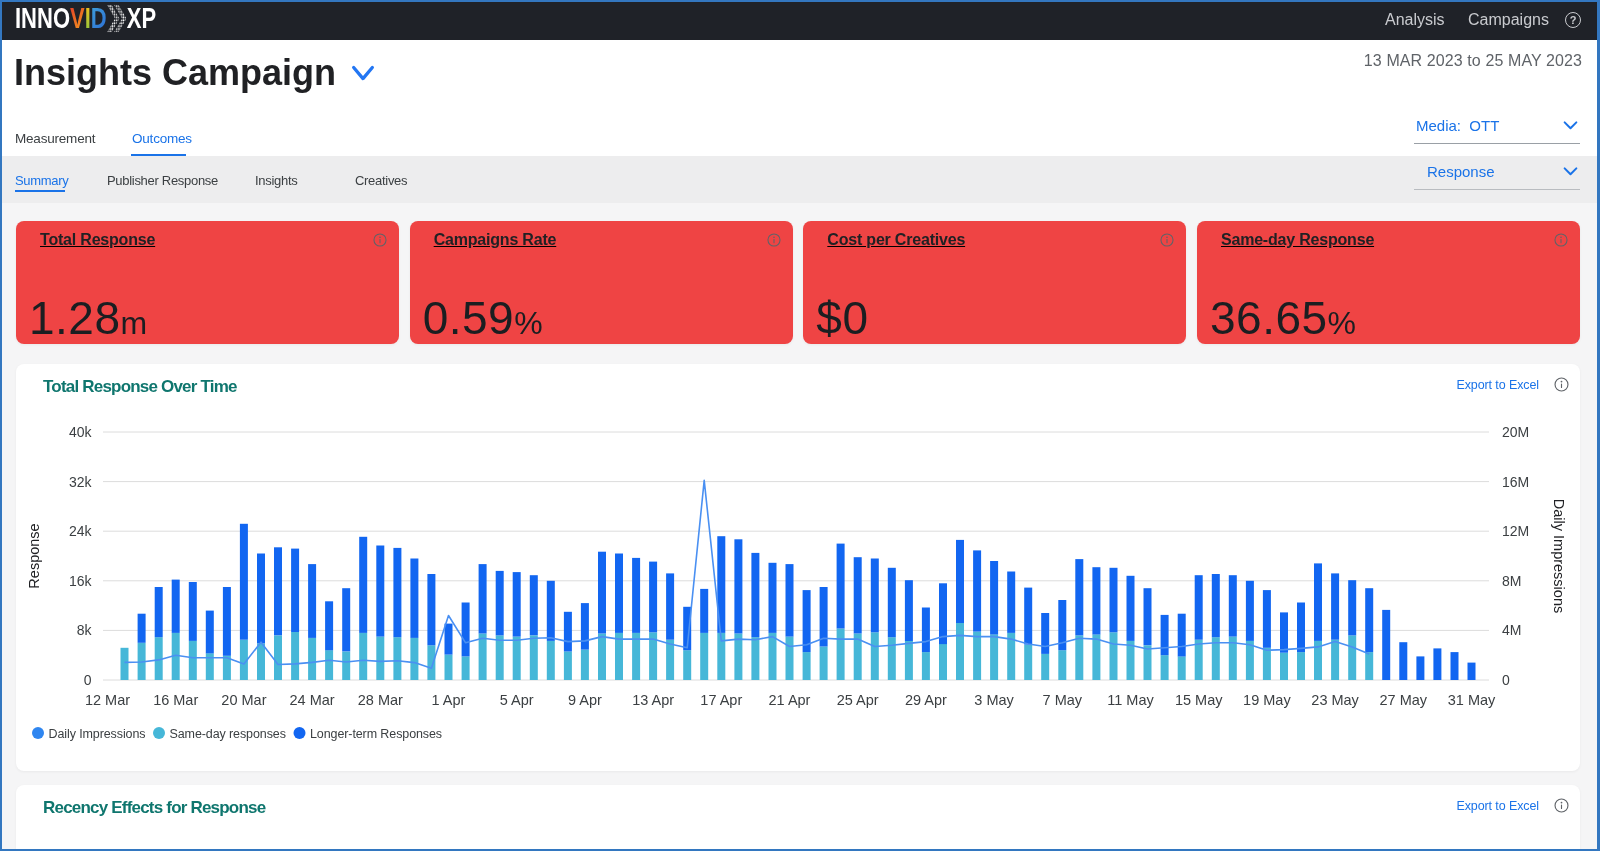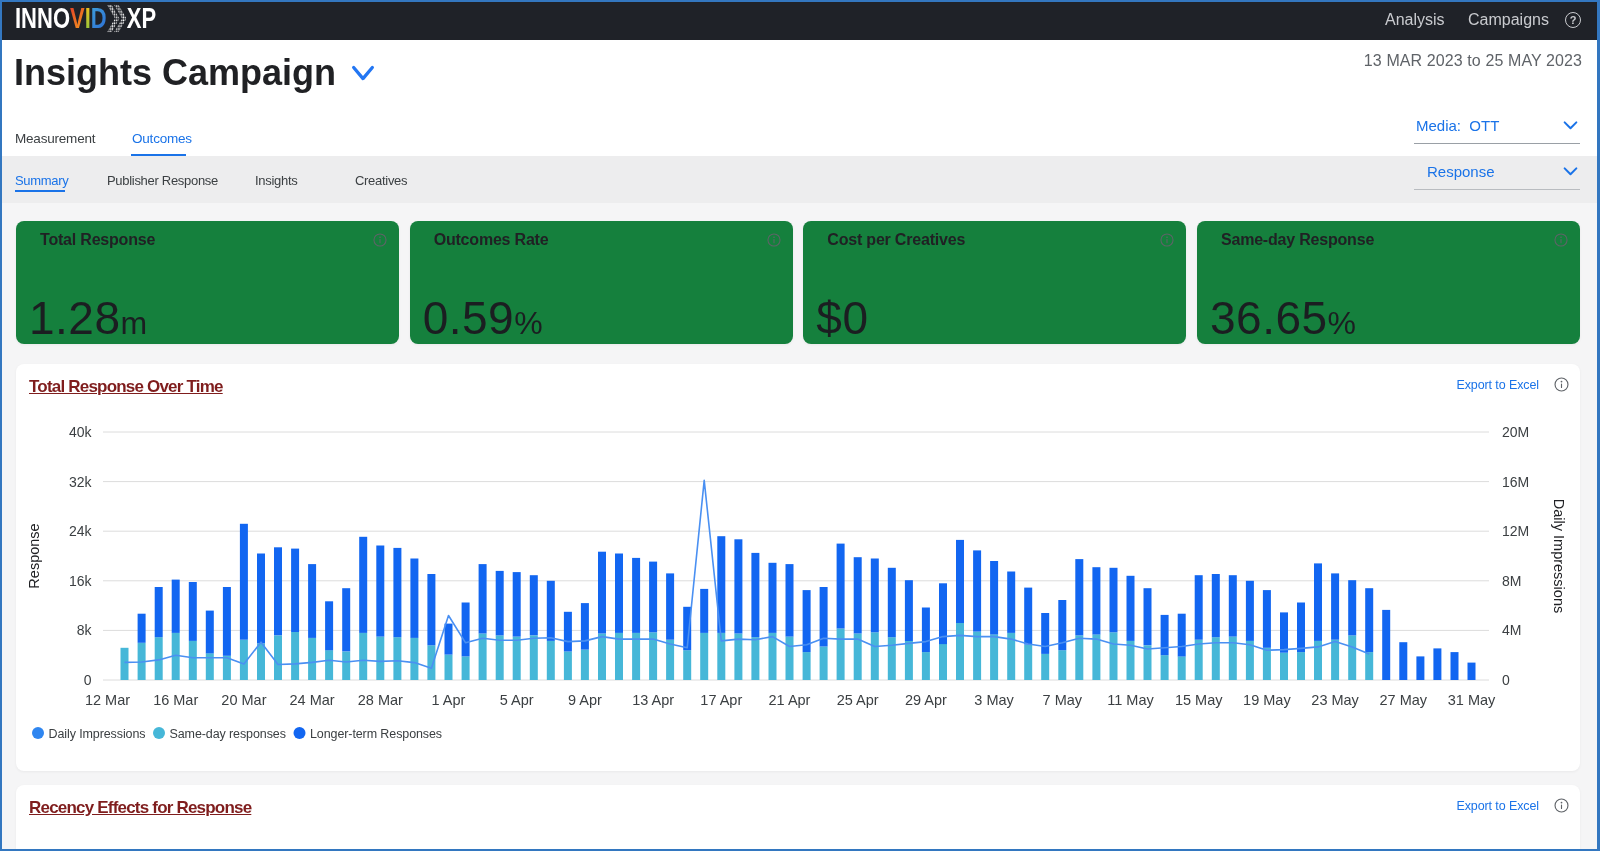--- a/index.html
+++ b/index.html
@@ -25,28 +25,28 @@
   display:flex; align-items:center; padding:2px 2px 9px 2px; font-size:15px; color:#1a73e8; }
 .media-sel .chev { margin-left:auto; }
 .subbar { position:absolute; left:0; right:0; top:156px; height:47px; background:#ededee;padding-left:39px; }
 .tab2 { position:absolute; font-size:13px; letter-spacing:-0.3px; color:#3c4043; top:17px; }
 .tab2.active { color:#1a73e8; }
 .sum-line { position:absolute; left:15px; top:34px; width:50px; height:1.5px; background:#1a73e8; }
 .resp-sel { position:absolute; left:1414px; width:166px; top:5px; border-bottom:1px solid #b9bcc0;
   display:flex; align-items:center; padding:2px 2px 9px 13px; font-size:15px; color:#1a73e8; }
 .resp-sel .chev { margin-left:auto; }
 .kpi-row { position:absolute; left:16px; top:221px; width:1564px; display:flex; justify-content:space-between; }
-.kpi { width:383px; height:123px; background:#15803d; border-radius:8px; box-shadow:0 1px 3px rgba(0,0,0,0.05); position:relative; }
+.kpi { width:383px; height:123px; background:#ef4444; border-radius:8px; box-shadow:0 1px 3px rgba(0,0,0,0.05); position:relative;text-decoration:underline; }
 .kpi-head { display:flex; align-items:center; justify-content:space-between; padding:10px 12px 0 24px;
   font-size:16px; font-weight:700; color:#202124; letter-spacing:-0.2px; }
 .kpi-val { position:absolute; left:13px; top:74px; font-size:46px; font-weight:400; color:#1b1e21; letter-spacing:0.5px; line-height:1; }
 .kpi-val .suf { font-size:32px; font-weight:400; letter-spacing:0; }
 .card { position:absolute; background:#fff; border-radius:8px; box-shadow:0 1px 3px rgba(0,0,0,0.05); }
 .chart-card { left:16px; top:364px; width:1564px; height:407px; }
-.card-head { position:absolute; left:13px; top:13px; font-size:17px; font-weight:700; color:#7f1d1d; letter-spacing:-0.8px;text-decoration:underline; }
+.card-head { position:absolute; left:27px; top:13px; font-size:17px; font-weight:700; color:#0f766e; letter-spacing:-0.8px; }
 .card-links { position:absolute; right:11px; top:13px; display:flex; align-items:center; gap:15px; }
 .card-links a { color:#1a73e8; font-size:12.5px; letter-spacing:-0.1px; text-decoration:none; }
 .recency-card { left:16px; top:785px; width:1564px; height:66px; border-radius:8px 8px 0 0; }
 .chart-wrap { position:absolute; left:0; top:0; }
 </style></head>
 <body>
 <div class="navbar">
   <div class="logo">
       <span class="lw">INNO</span>
       <span class="lv">V</span>
@@ -109,21 +109,21 @@
         <svg width="14" height="14" viewBox="0 0 16 16" style="display:block">
           <circle cx="8" cy="8" r="6.9" fill="none" stroke="#5f6368" stroke-width="1.2"></circle>
           <circle cx="8" cy="4.9" r="0.95" fill="#5f6368"></circle>
           <rect x="7.4" y="6.9" width="1.2" height="4.8" rx="0.6" fill="#5f6368"></rect>
         </svg>
       </div>
   <div class="kpi-val">1.28<span class="suf">m</span></div>
 </div>
 <div class="kpi">
   <div class="kpi-head">
-        <span>Outcomes Rate</span>
+        <span>Campaigns Rate</span>
         <svg width="14" height="14" viewBox="0 0 16 16" style="display:block">
           <circle cx="8" cy="8" r="6.9" fill="none" stroke="#5f6368" stroke-width="1.2"></circle>
           <circle cx="8" cy="4.9" r="0.95" fill="#5f6368"></circle>
           <rect x="7.4" y="6.9" width="1.2" height="4.8" rx="0.6" fill="#5f6368"></rect>
         </svg>
       </div>
   <div class="kpi-val">0.59<span class="suf">%</span></div>
 </div>
 <div class="kpi">
   <div class="kpi-head">

